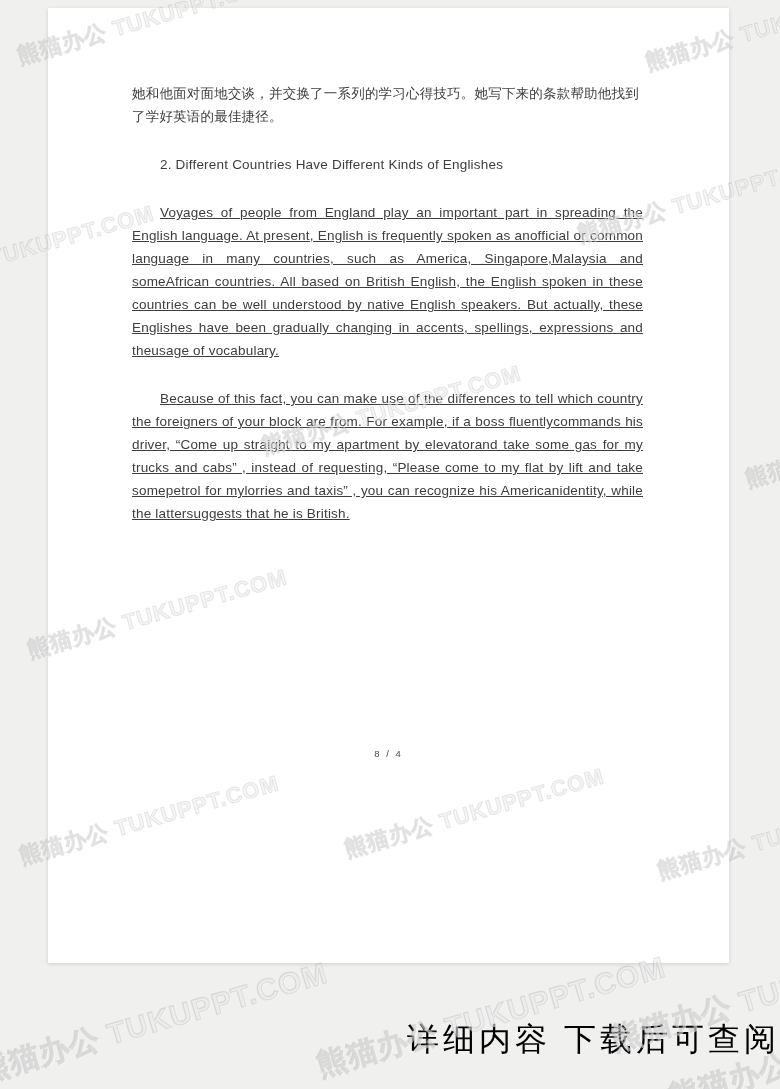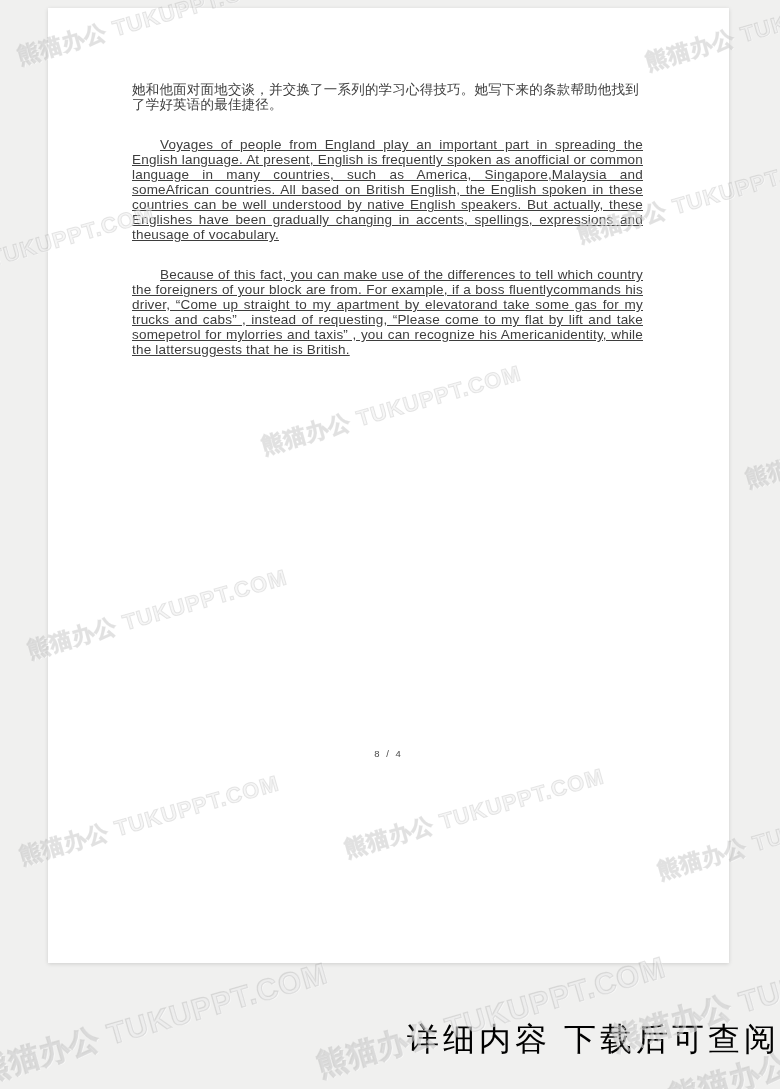--- a/index.html
+++ b/index.html
@@ -17,21 +17,21 @@
     background: #ffffff;
     box-shadow: 0 1px 4px rgba(0,0,0,0.14);
     z-index: 1;
   }
   .doc-content {
     padding: 74px 86px 0 84px;
   }
   .para {
     margin: 0 0 25px 0;
     font-size: 13.5px;
-    line-height: 15px;
+    line-height: 23px;
     color: #3d3d3d;
     letter-spacing: 0.2px;
   }
   .indent { text-indent: 28px; }
   .justify { text-align: justify; text-decoration: underline; }
   .page-indicator {
     position: absolute;
     left: 0; right: 0; top: 740px;
     text-align: center;
     font-size: 9.5px;
@@ -65,20 +65,21 @@
     -webkit-text-stroke-width: 1.2px;
     color: rgba(130,130,130,0.09);
   }
 </style>
 </head>
 <body>
 
 <div class="doc-page">
   <div class="doc-content">
     <p class="para">她和他面对面地交谈，并交换了一系列的学习心得技巧。她写下来的条款帮助他找到了学好英语的最佳捷径。</p>
+    <p class="para indent">2. Different Countries Have Different Kinds of Englishes</p>
     <p class="para indent justify">Voyages of people from England play an important part in spreading the English language. At present, English is frequently spoken as anofficial or common language in many countries, such as America, Singapore,Malaysia and someAfrican countries. All based on British English, the English spoken in these countries can be well understood by native English speakers. But actually, these Englishes have been gradually changing in accents, spellings, expressions and theusage of vocabulary.</p>
     <p class="para indent justify">Because of this fact, you can make use of the differences to tell which country the foreigners of your block are from. For example, if a boss fluentlycommands his driver, “Come up straight to my apartment by elevatorand take some gas for my trucks and cabs” , instead of requesting, “Please come to my flat by lift and take somepetrol for mylorries and taxis” , you can recognize his Americanidentity, while the lattersuggests that he is British.</p>
   </div>
   <div class="page-indicator">8 / 4</div>
 </div>
 
 <div class="footer-banner">详细内容 下载后可查阅</div>
 
 <div class="wm-layer">
   <span class="wm" style="left:18px;  top:42px;">熊猫办公 TUKUPPT.COM</span>

